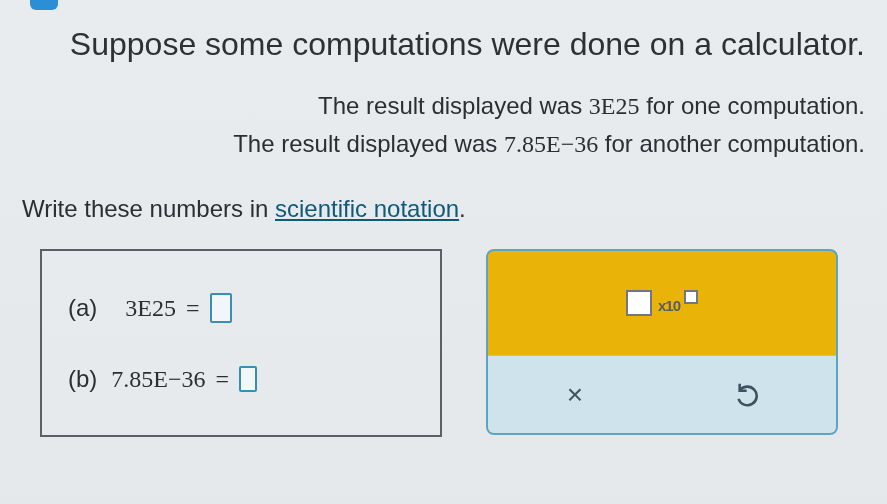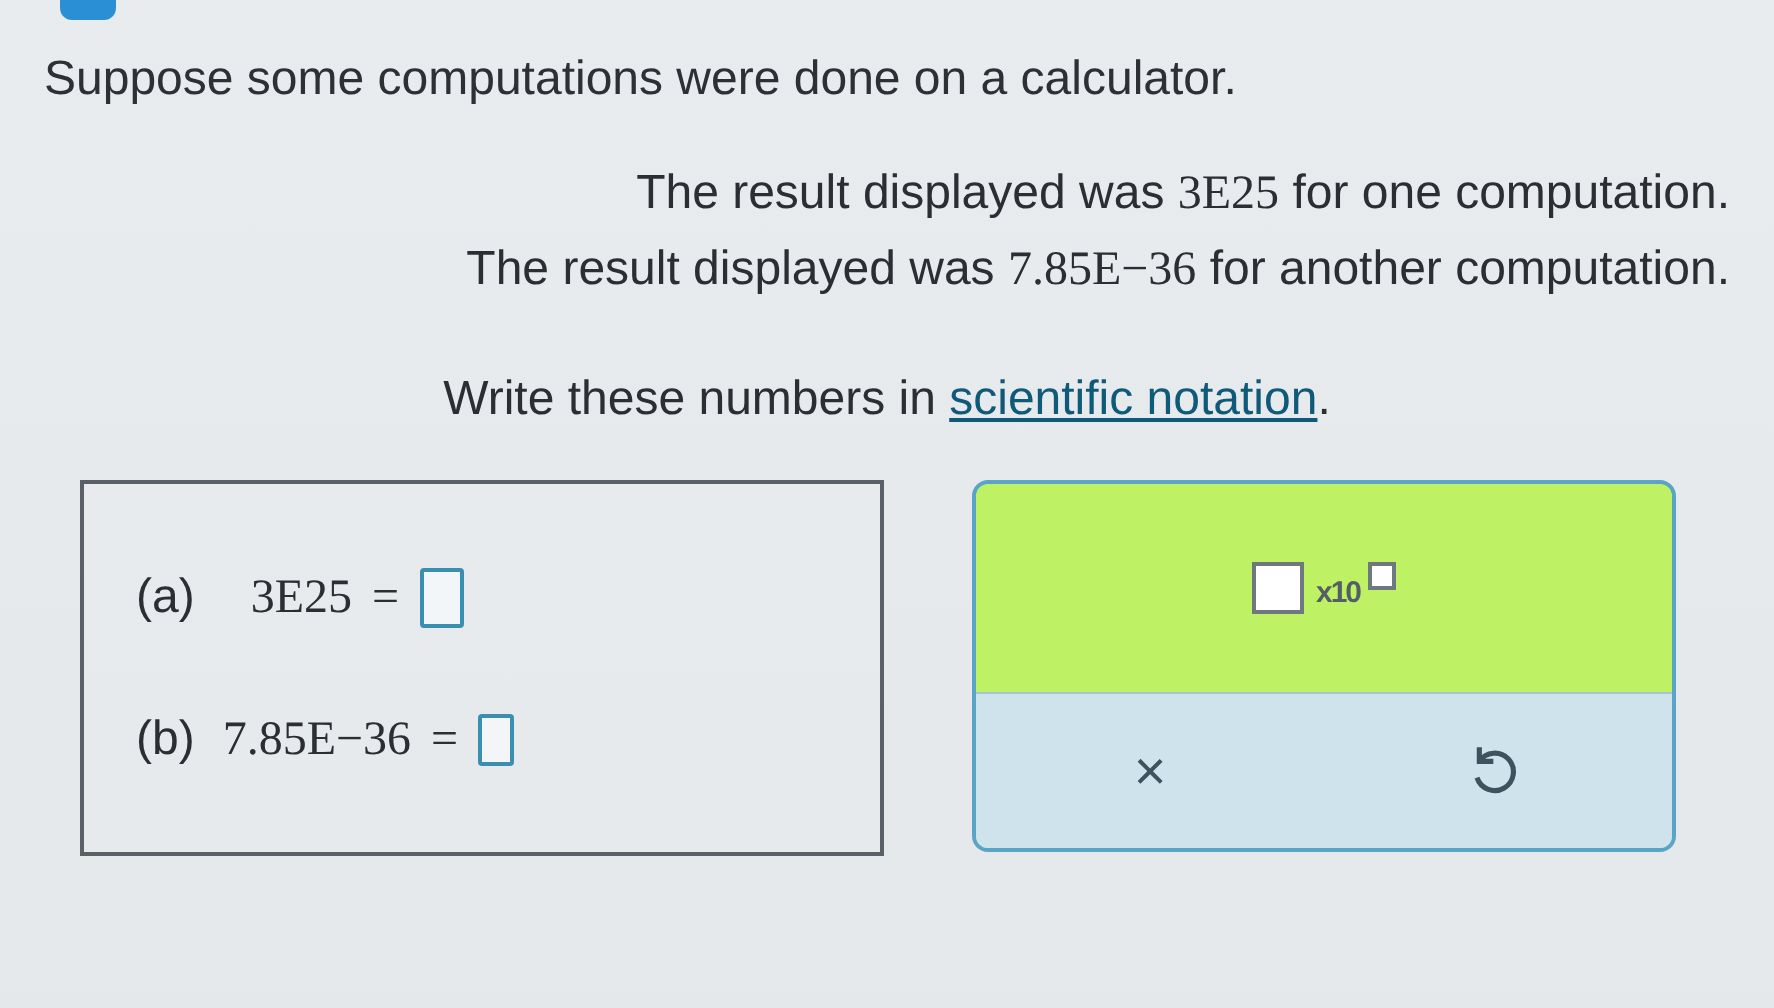--- a/index.html
+++ b/index.html
@@ -16,43 +16,43 @@
   .checkmark {
     width: 28px;
     height: 14px;
     background: #2b8fd6;
     border-radius: 0 0 6px 6px;
     position: absolute;
     top: -4px;
     left: 30px;
   }
   .intro {
-    font-size: 24px;
+    font-size: 32px;
     margin-top: 8px;
     margin-bottom: 24px;
     color: #2d3136;
+    text-align: right;
   }
   .indent {
     margin-left: 62px;
     margin-bottom: 32px;
     text-align: right;
   }
   .indent p {
     font-size: 24px;
     line-height: 1.55;
     color: #2b2f34;
   }
   .math {
     font-family: "Times New Roman", Times, serif;
   }
   .instruction {
     font-size: 24px;
     color: #2b2f34;
     margin-bottom: 26px;
-    text-align: center;
   }
   .link {
     color: #0f5a78;
     text-decoration: underline;
   }
   .row {
     display: flex;
     gap: 44px;
     align-items: flex-start;
     margin-left: 18px;
@@ -90,21 +90,21 @@
   }
   .blank.small {
     width: 18px;
     height: 26px;
   }
   .tool-panel {
     width: 352px;
     height: 186px;
     border: 2px solid #5aa5c7;
     border-radius: 8px;
-    background: #bef264;
+    background: #eab308;
     overflow: hidden;
     display: flex;
     flex-direction: column;
   }
   .tool-top {
     flex: 1;
     display: flex;
     align-items: center;
     justify-content: center;
   }

